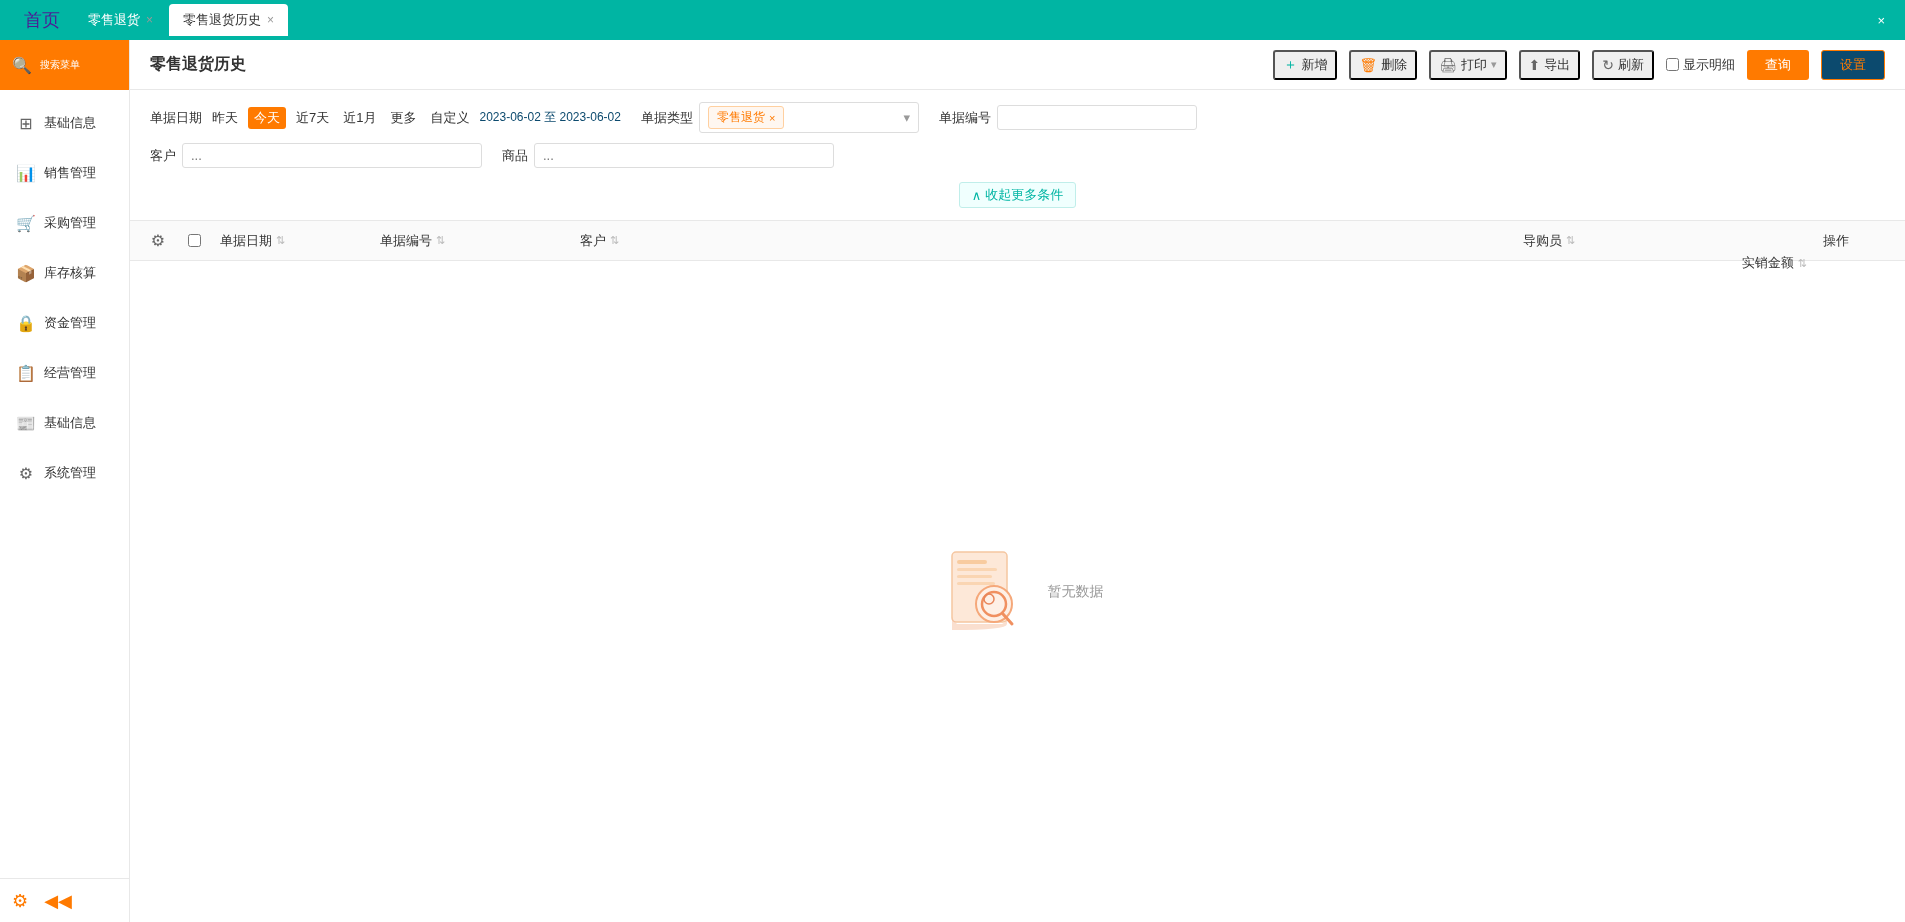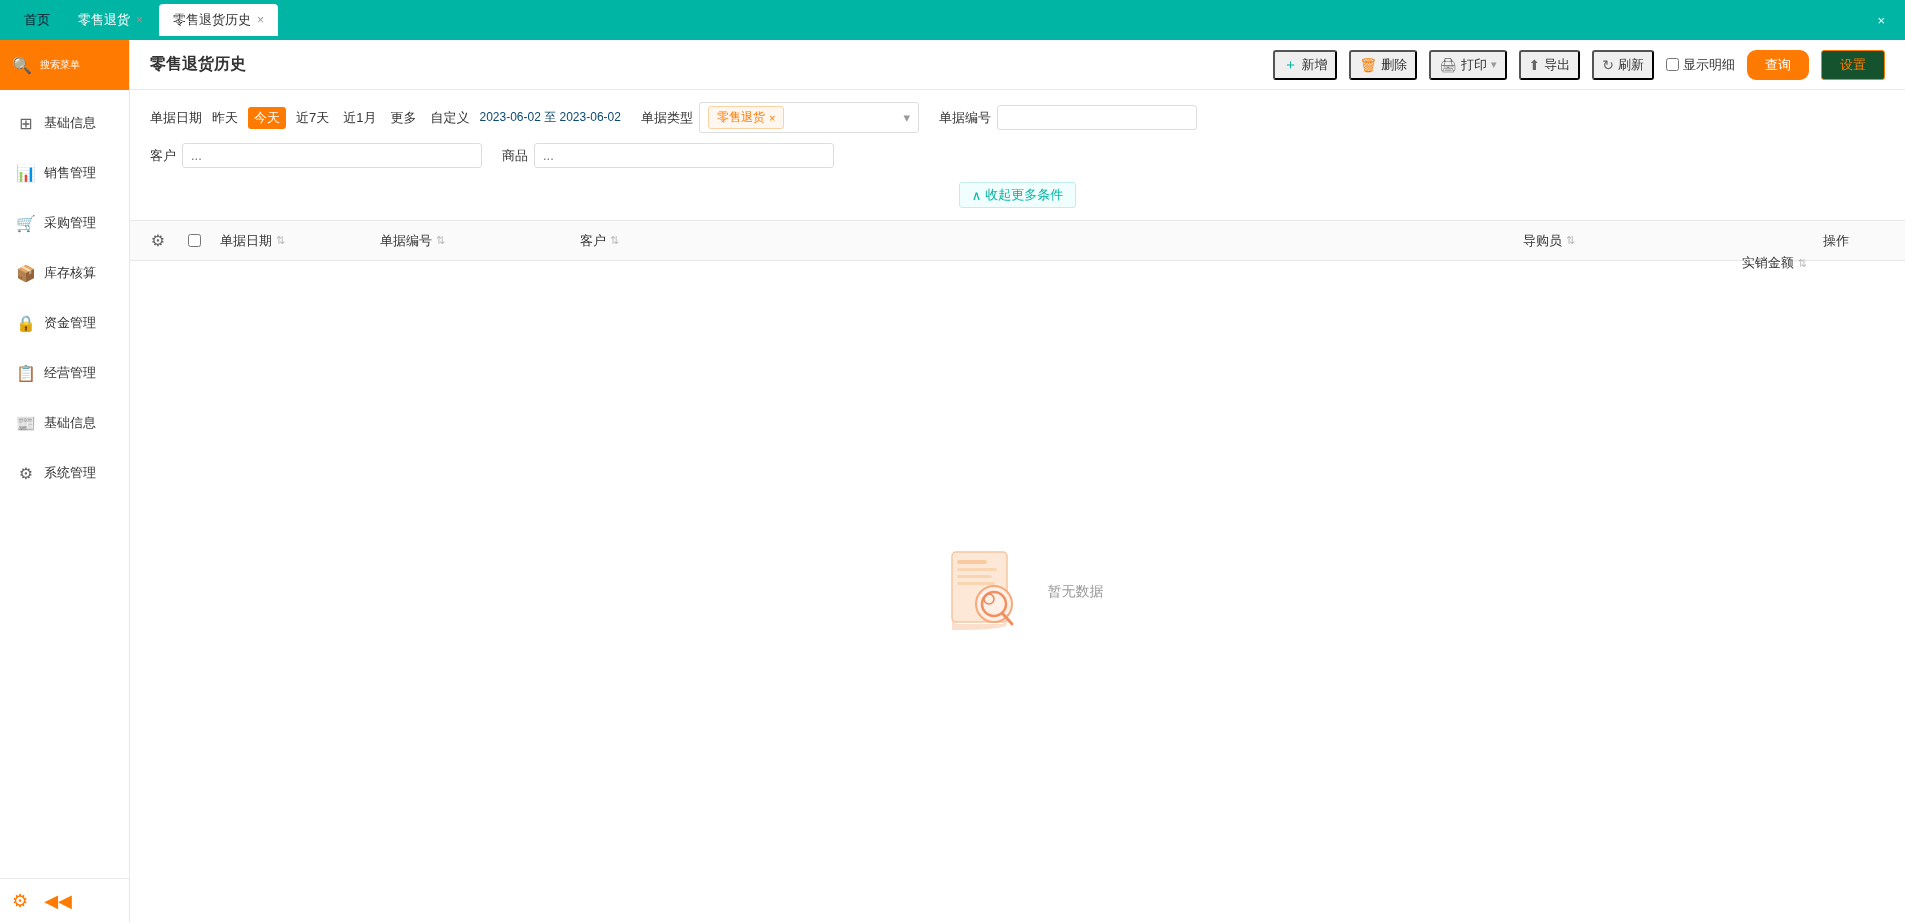--- a/index.html
+++ b/index.html
@@ -32,22 +32,22 @@
     }
     .tab-item .close-icon {
       font-size: 12px;
       color: #999;
       cursor: pointer;
     }
     .tab-item.active .close-icon {
       color: #999;
     }
     .tab-home {
-      color: #0f172a;
-      font-size: 13px;
+      color: #4c1d95;
+      font-size: 18px;
       padding: 0 14px;
       height: 32px;
       display: flex;
       align-items: center;
       cursor: pointer;
     }
     .top-bar-right {
       margin-left: auto;
       color: #fff;
       font-size: 13px;
@@ -171,26 +171,26 @@
     .action-btn.delete .btn-icon { color: #ff7a00; }
     .action-btn.print .btn-icon { color: #666; }
     .action-btn.export .btn-icon { color: #666; }
     .action-btn.refresh .btn-icon { color: #666; }
     .checkbox-label { display: flex; align-items: center; gap: 4px; font-size: 13px; color: #333; cursor: pointer; }
     .query-btn {
       background: #ff7a00;
       color: #fff;
       border: none;
       padding: 6px 18px;
-      border-radius: 9px;
+      border-radius: 3px;
       font-size: 13px;
       cursor: pointer;
     }
     .setting-btn {
-      background: #14532d;
+      background: #0c4a6e;
       color: #ff7a00;
       border: 1px solid #ff7a00;
       padding: 5px 18px;
       border-radius: 3px;
       font-size: 13px;
       cursor: pointer;
     }
 
     
     .filter-area {

